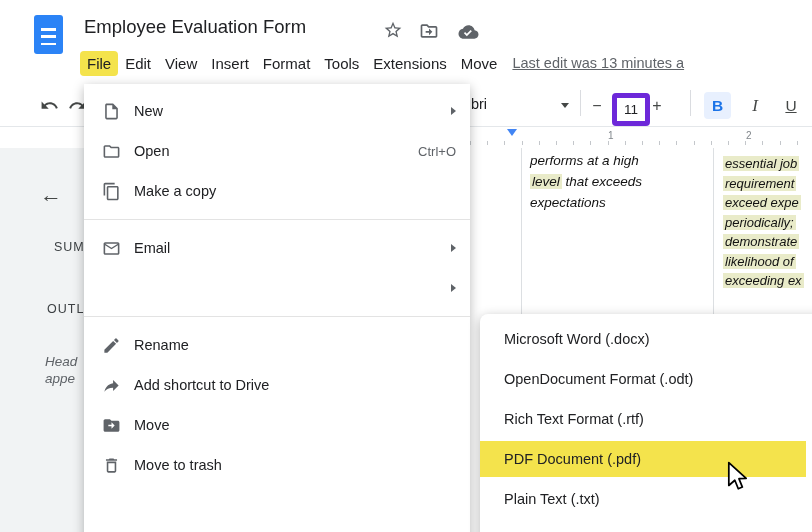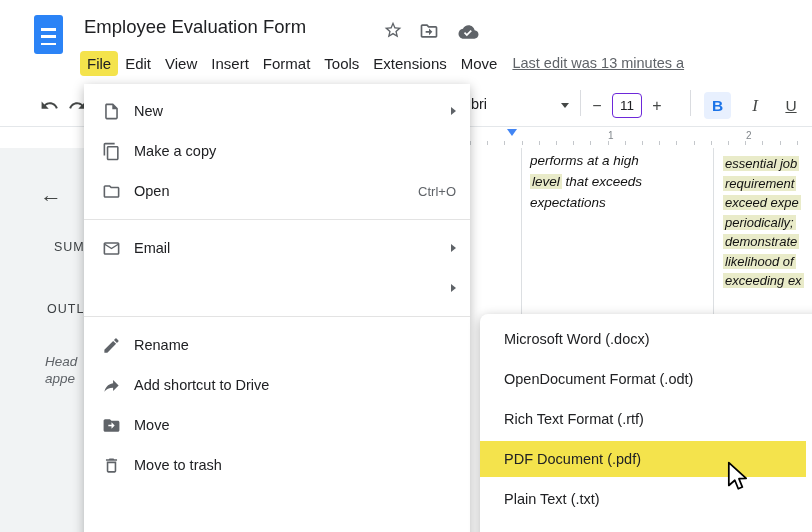--- a/index.html
+++ b/index.html
@@ -21,21 +21,21 @@
 
   
   .toolbar{left:0;top:80px;width:812px;height:46px;background:#fff;border-bottom:1px solid #e4e7ea;}
   .tb-icon{top:96px;width:19px;height:19px;fill:#444746;}
   .fontname{left:446px;top:96px;font-size:14.5px;}
   .caret{left:561px;top:103px;width:0;height:0;border-left:4px solid transparent;
          border-right:4px solid transparent;border-top:5px solid #444746;}
   .vdiv{top:90px;width:1px;height:26px;background:#dadce0;}
   .tb-btn{top:92px;height:27px;display:flex;align-items:center;justify-content:center;
           font-size:16px;color:#444746;}
-  .sizebox{left:612px;top:93px;width:28px;height:23px;border:1px solid #6d28d9;border-radius:4px;
+  .sizebox{left:612px;top:93px;width:28px;height:23px;border:5px solid #6d28d9;border-radius:4px;
            display:flex;align-items:center;justify-content:center;font-size:13.5px;}
   .bold-btn{left:704px;top:92px;width:27px;background:#e8f0fe;border-radius:4px;
             color:#1a73e8;font-weight:bold;font-size:15.5px;}
   .italic-btn{left:742px;top:92px;width:26px;font-family:"Liberation Serif",serif;
               font-style:italic;font-size:17px;}
   .under-btn{left:778px;top:92px;width:26px;text-decoration:underline;font-size:15.5px;}
 
   
   .ruler{left:0;top:127px;width:812px;height:21px;background:#fff;border-bottom:1px solid #dde0e3;}
   .ruler-ticks{left:470px;top:141px;width:342px;height:4px;
@@ -163,31 +163,31 @@
   <div class="abs file-menu">
     <div class="fm-row">
       <svg class="fm-icon" viewBox="0 0 24 24">
           <path d="M14 2H6c-1.1 0-2 .9-2 2v16c0 1.1.9 2 2 2h12c1.1 0 2-.9 2-2V8l-6-6zm4 18H6V4h7v5h5v11z"></path>
         </svg>
       <span>New</span>
       <span class="fm-arrow"></span>
     </div>
     <div class="fm-row">
       <svg class="fm-icon" viewBox="0 0 24 24">
-          <path d="M16 1H4c-1.1 0-2 .9-2 2v14h2V3h12V1zm3 4H8c-1.1 0-2 .9-2 2v14c0 1.1.9 2 2 2h11c1.1 0 2-.9 2-2V7c0-1.1-.9-2-2-2zm0 16H8V7h11v14z"></path>
-        </svg>
-      <span>Make a copy</span>
-    </div>
-    <div class="fm-row">
-      <svg class="fm-icon" viewBox="0 0 24 24">
           <path d="M20 6h-8l-2-2H4c-1.1 0-2 .9-2 2v12c0 1.1.9 2 2 2h16c1.1 0 2-.9 2-2V8c0-1.1-.9-2-2-2zm0 12H4V6h5.17l2 2H20v10z"></path>
         </svg>
       <span>Open</span>
       <span class="fm-shortcut">Ctrl+O</span>
     </div>
+    <div class="fm-row">
+      <svg class="fm-icon" viewBox="0 0 24 24">
+          <path d="M16 1H4c-1.1 0-2 .9-2 2v14h2V3h12V1zm3 4H8c-1.1 0-2 .9-2 2v14c0 1.1.9 2 2 2h11c1.1 0 2-.9 2-2V7c0-1.1-.9-2-2-2zm0 16H8V7h11v14z"></path>
+        </svg>
+      <span>Make a copy</span>
+    </div>
     <div class="fm-div"></div>
     <div class="fm-row">
       <svg class="fm-icon" viewBox="0 0 24 24">
           <path d="M20 4H4c-1.1 0-2 .9-2 2v12c0 1.1.9 2 2 2h16c1.1 0 2-.9 2-2V6c0-1.1-.9-2-2-2zm0 14H4V8l8 5 8-5v10zM12 11L4 6h16l-8 5z"></path>
         </svg>
       <span>Email</span>
       <span class="fm-arrow"></span>
     </div>
     <div class="fm-row download-row">
       <span class="fm-arrow"></span>

